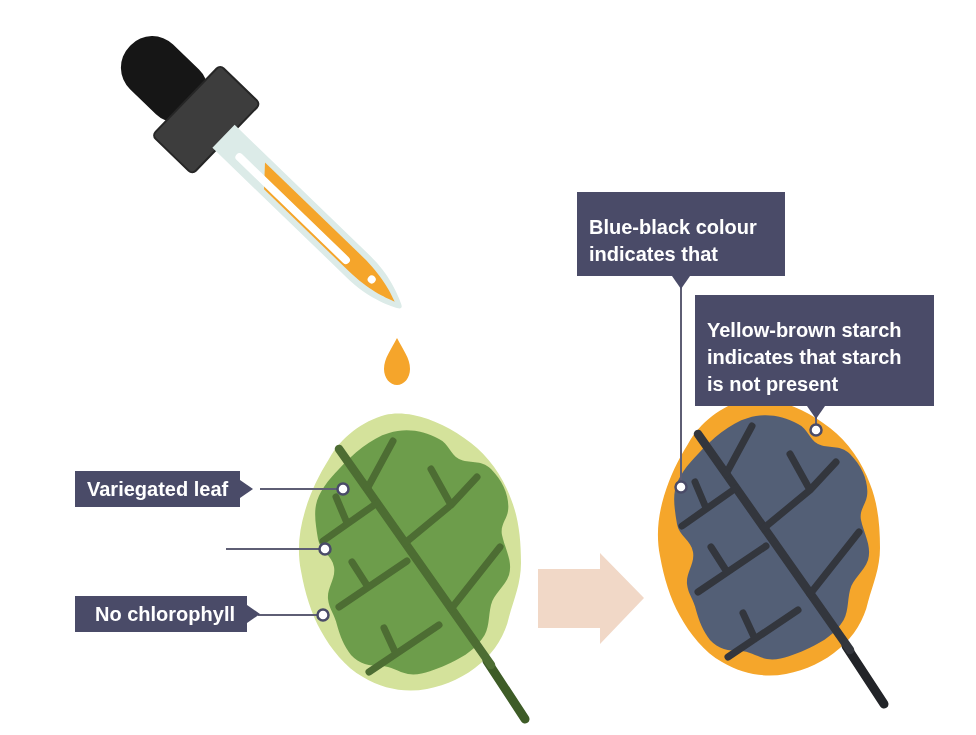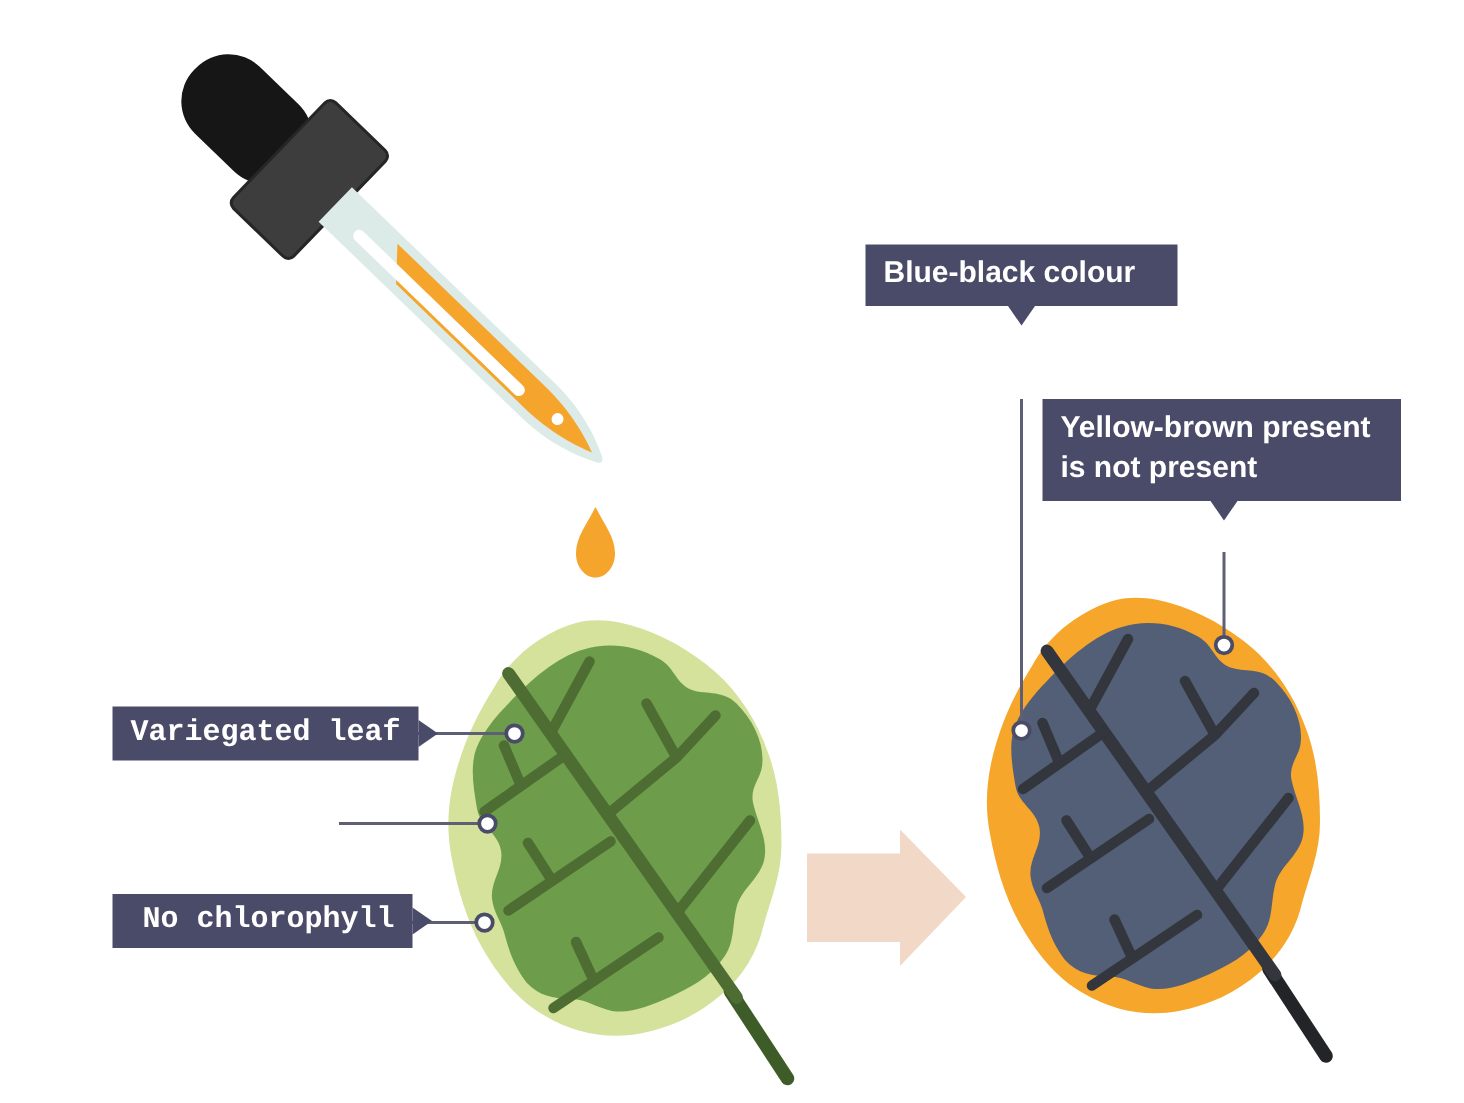--- a/index.html
+++ b/index.html
@@ -18,21 +18,20 @@
   
   .tag {
     position:absolute;
     background:var(--c-box,#4a4b68);
     color:#fff;
     font-size:20px;
     font-weight:bold;
     line-height:26px;
     padding:5px 12px;
     white-space:nowrap;
-    font-family:Liberation Mono, monospace;
   }
   .tag::after {
     content:"";
     position:absolute;
     left:100%; top:50%;
     margin-top:-9px;
     border-top:9px solid transparent;
     border-bottom:9px solid transparent;
     border-left:13px solid var(--c-box,#4a4b68);
   }
@@ -42,21 +41,22 @@
 
   
   .callout {
     position:absolute;
     box-sizing:border-box;
     background:var(--c-box,#4a4b68);
     color:#fff;
     font-size:20px;
     font-weight:bold;
     line-height:27px;
-    padding:6px 12px 8px 12px;
+    padding:22px 12px 8px 12px;
+    margin-top:29px;
   }
   .callout span { display:block; }
   .callout::after {
     content:"";
     position:absolute;
     top:100%;
     border-left:9px solid transparent;
     border-right:9px solid transparent;
     border-top:13px solid var(--c-box,#4a4b68);
   }
@@ -143,19 +143,21 @@
       <circle cx="681" cy="487" r="5.5"></circle>
       <circle cx="816" cy="430" r="5.5"></circle>
     </g>
   </svg>
 
   <div class="tag tag-1">Variegated leaf</div>
   <div class="tag tag-3">No chlorophyll</div>
 
   <div class="callout callout-1">
     <span>Blue-black colour</span>
+    <span>indicates that</span>
   </div>
   <div class="callout callout-2">
-    <span>Yellow-brown present</span>
+    <span>Yellow-brown starch</span>
+    <span>indicates that starch</span>
     <span>is not present</span>
   </div>
 
 </div>
 
 </body></html>

